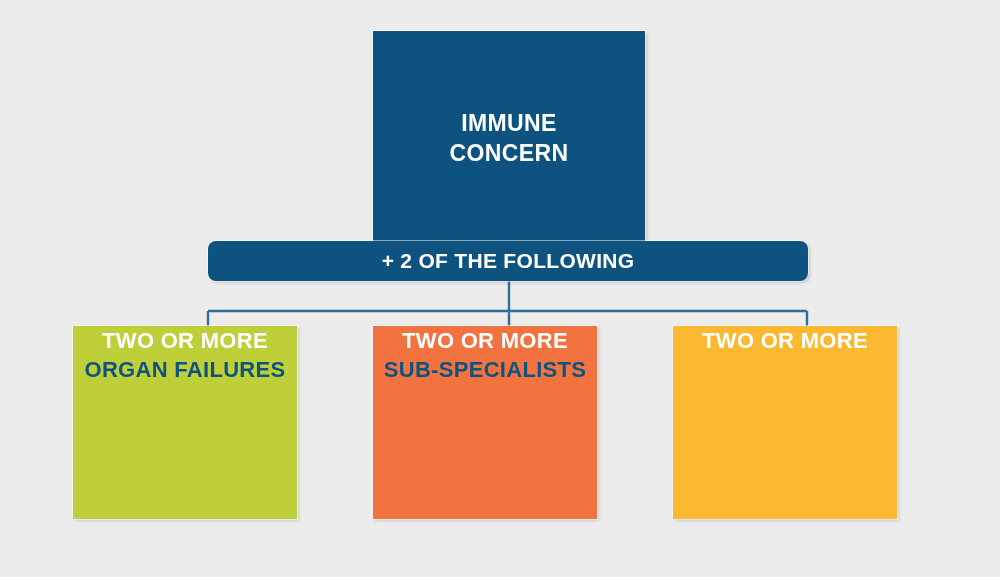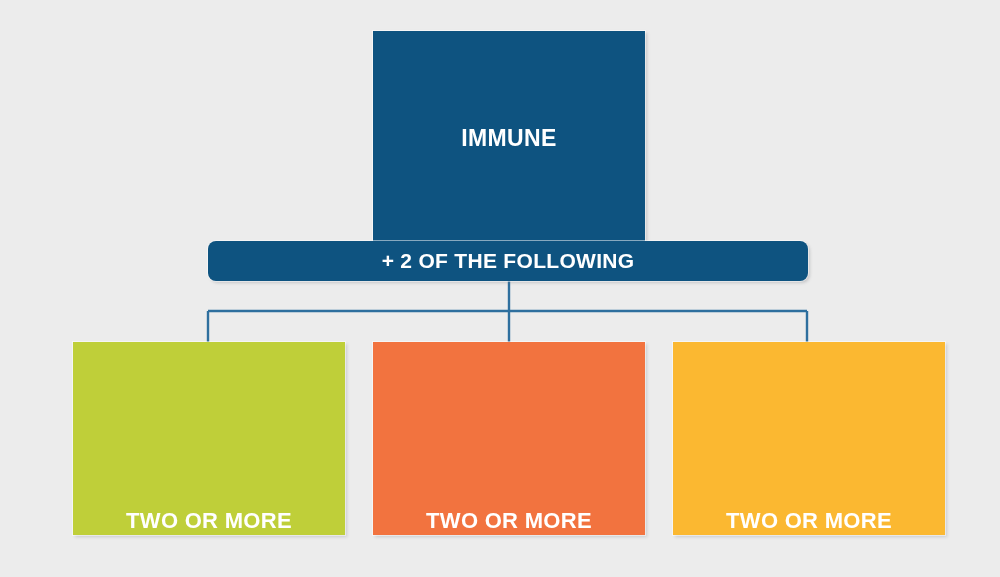--- a/index.html
+++ b/index.html
@@ -80,26 +80,26 @@
     color: #ffffff;
     font-size: 21px;
     font-weight: bold;
     letter-spacing: 0.3px;
     white-space: nowrap;
   }
 
   
   .leaf-box {
     position: absolute;
-    top: 342px;
-    width: 272px;
+    top: 326px;
+    width: 224px;
     height: 193px;
     z-index: 2;
     display: flex;
-    align-items: flex-end;
+    align-items: flex-start;
     justify-content: center;
     box-shadow: 0 0 0 1px rgba(255,255,255,0.5),
                 2px 2px 3px rgba(125,130,135,0.30);
   }
   .leaf-box .stack {
     text-align: center;
     line-height: 1.32;
   }
   .leaf-box .line {
     display: block;
@@ -131,36 +131,39 @@
 
       <line x1="208" y1="311" x2="208" y2="342"></line>
       <line x1="509" y1="311" x2="509" y2="342"></line>
       <line x1="807" y1="311" x2="807" y2="342"></line>
     </g>
   </svg>
 
   <div class="root-box">
     <div class="stack">
       <span class="line">IMMUNE</span>
+      <span class="line">CONCERN</span>
     </div>
   </div>
 
   <div class="pill-bar">
     <span class="label">+ 2 OF THE FOLLOWING</span>
   </div>
 
   <div class="leaf-box" id="leaf-organ-failures">
     <div class="stack">
       <span class="line line-primary">TWO OR MORE</span>
+      <span class="line line-secondary">ORGAN FAILURES</span>
     </div>
   </div>
 
   <div class="leaf-box" id="leaf-sub-specialists">
     <div class="stack">
       <span class="line line-primary">TWO OR MORE</span>
+      <span class="line line-secondary">SUB-SPECIALISTS</span>
     </div>
   </div>
 
   <div class="leaf-box" id="leaf-episodes">
     <div class="stack">
       <span class="line line-primary">TWO OR MORE</span>
     </div>
   </div>
 
 </div>

